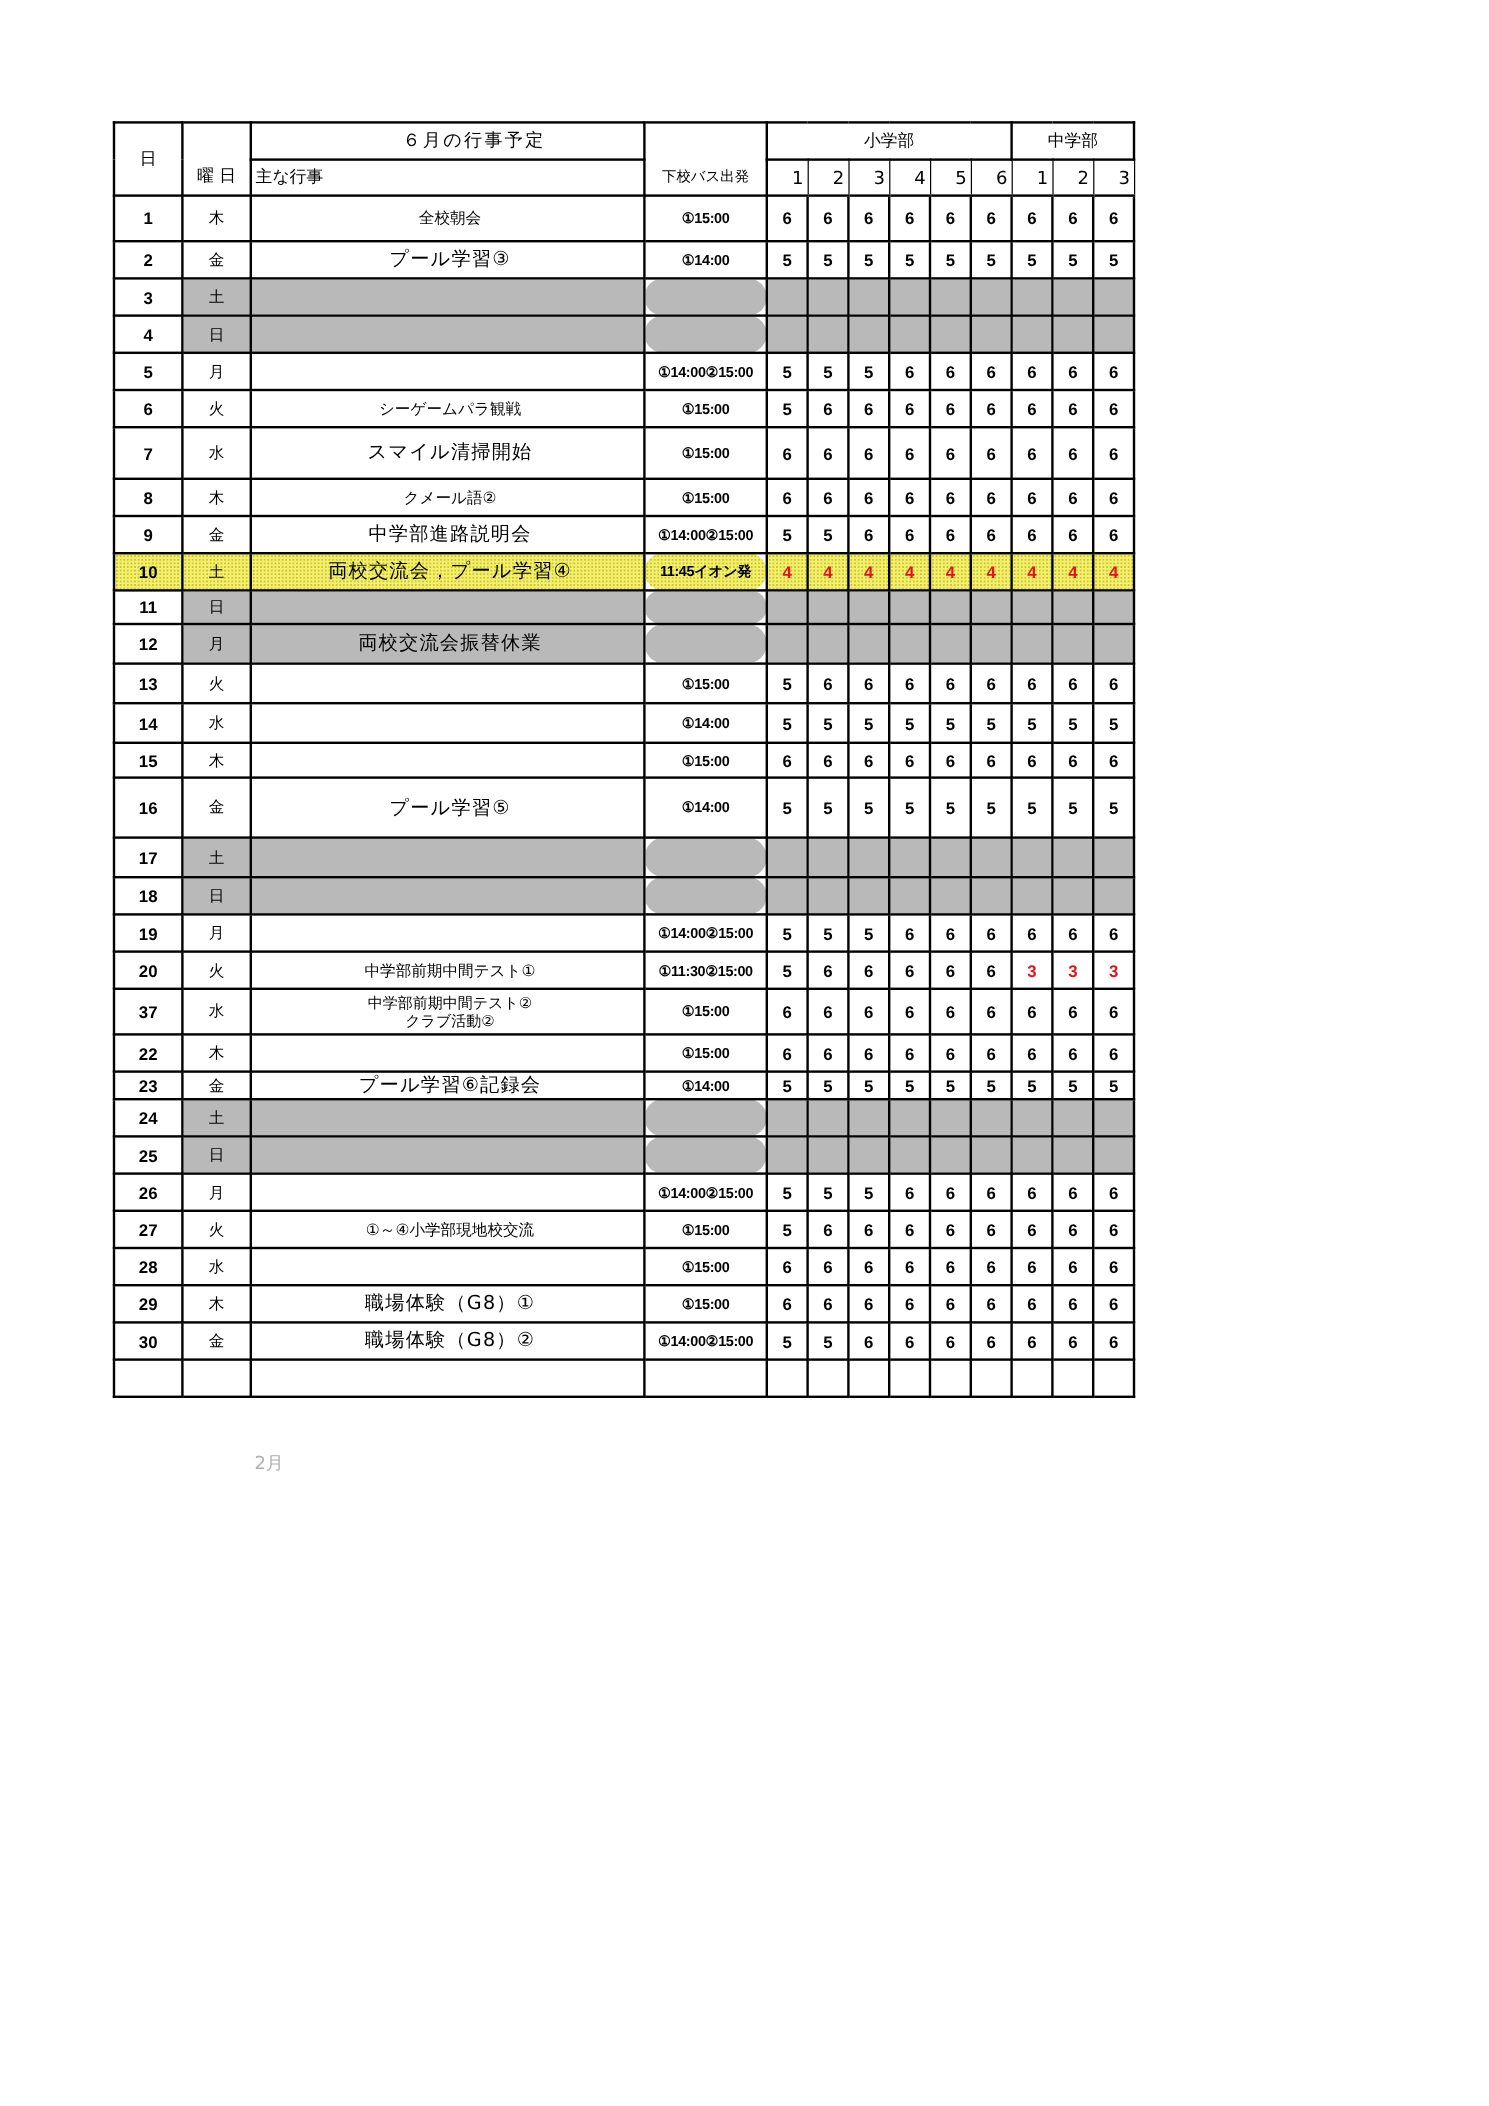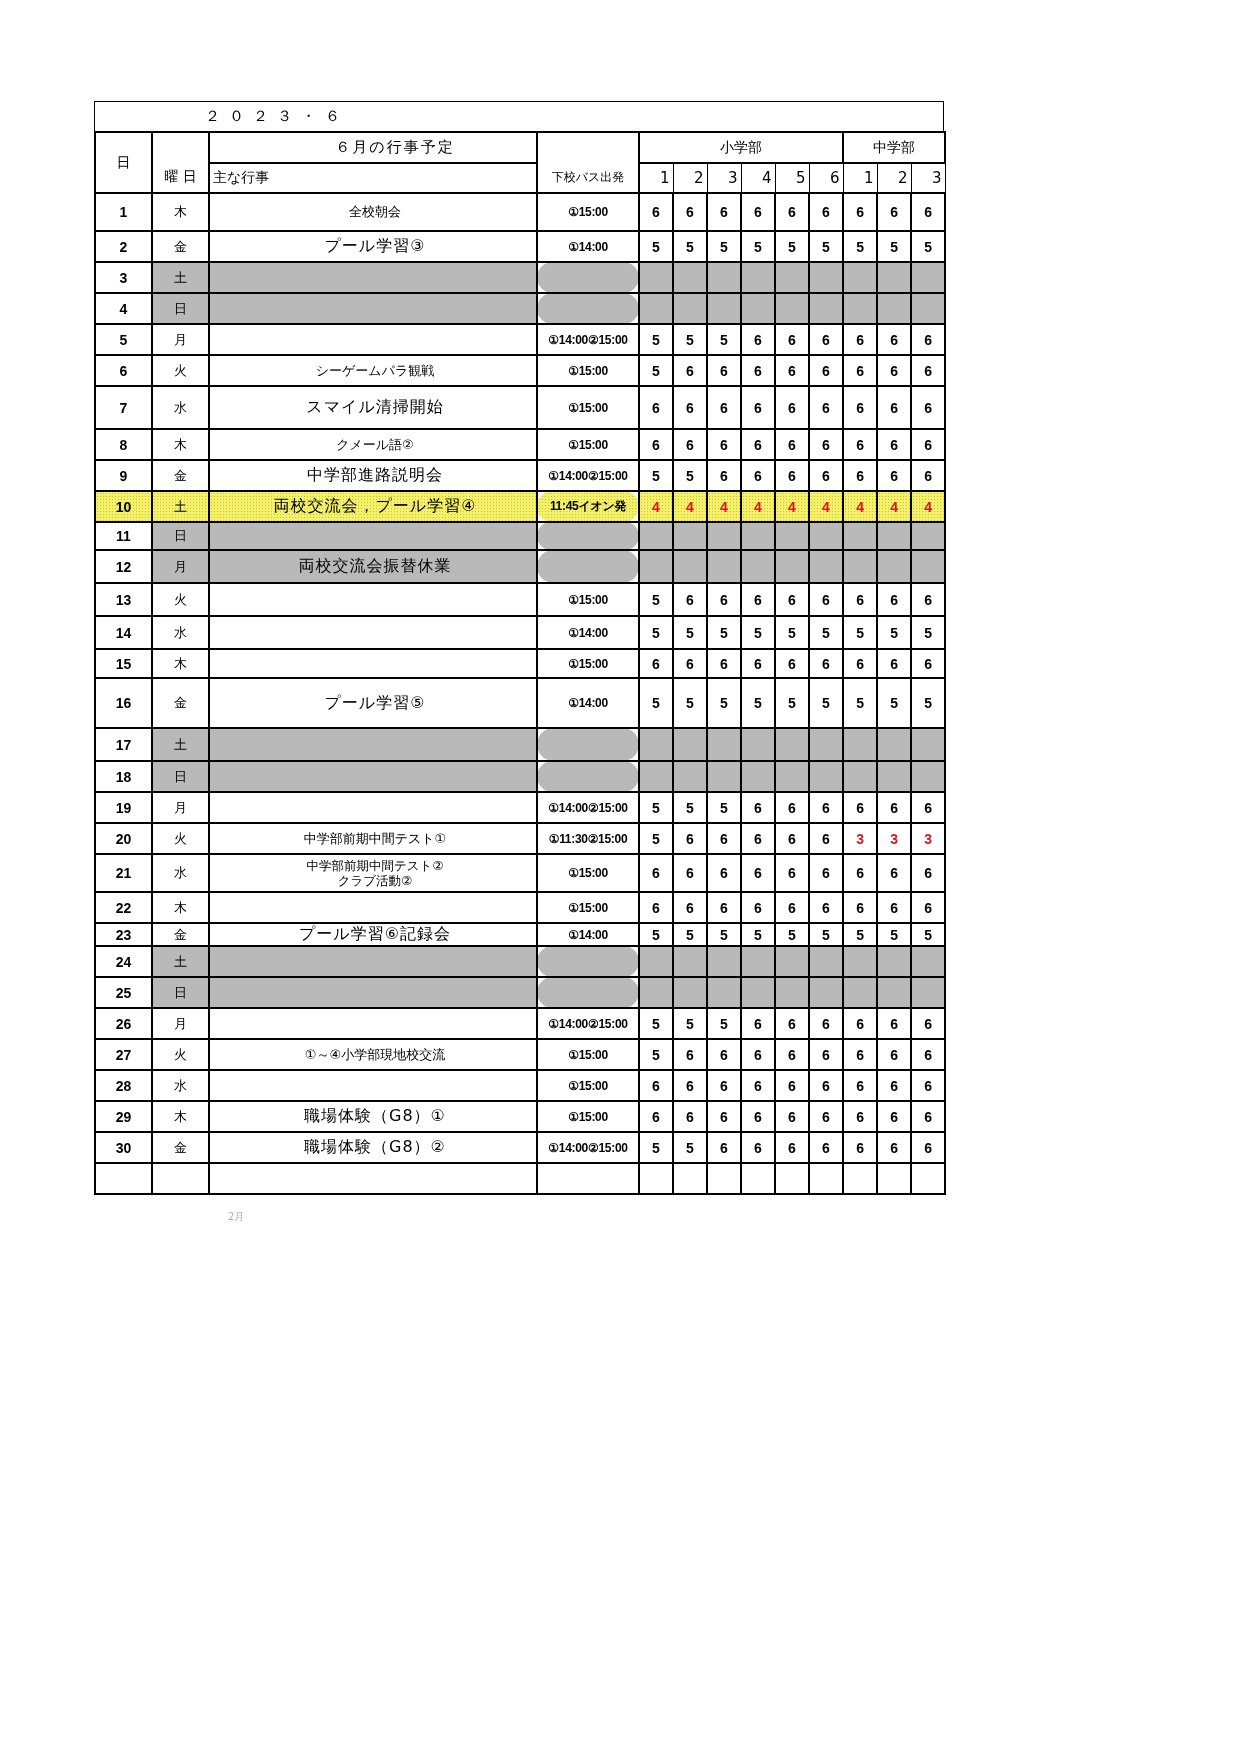--- a/index.html
+++ b/index.html
@@ -22,29 +22,26 @@
   .ev { text-align: right; padding-left: 4px !important; }
   .ev.big { font-size: 16px; letter-spacing: 1px; }
   .ev.small { font-size: 13px; }
   .ev.two { font-size: 12.5px; line-height: 15px; white-space: normal; }
   .bus { font-size: 12px; font-weight: bold; font-family: "Liberation Sans", sans-serif; letter-spacing: -0.3px; border-radius: 19px; }
   .g { font-size: 14px; font-weight: bold; font-family: "Liberation Sans", sans-serif; }
   .g.red { color: #e0141e; }
   tr.weekend td.sh { background: #b9b9b9; }
   tr.holiday td.sh { background: #b9b9b9; }
   tr.hl td.sh { background: #f4f06a; background-image: radial-gradient(#c8c43a 0.6px, transparent 0.7px); background-size: 3px 3px; }
-  .foot-note { position: absolute; left: 212px; top: 1210px; font-size: 10px; color: #b0b0b0; margin-left: 16px; }
+  .foot-note { position: absolute; left: 212px; top: 1210px; font-size: 15px; color: #b0b0b0; }
 </style>
 </head>
 <body>
 
 <div class="page">
-  <div class="title-bar">
-    <span>２０２３・６</span>
-  </div>
   <table class="sched">
     <colgroup>
       <col class="c-day">
         <col class="c-wd">
         <col class="c-ev">
         <col class="c-bus">
       <col class="c-g">
         <col class="c-g">
         <col class="c-g">
         <col class="c-g">
@@ -371,21 +368,21 @@
           <td class="g">6</td>
           <td class="g">6</td>
           <td class="g">6</td>
           <td class="g">6</td>
           <td class="g">6</td>
           <td class="g red">3</td>
           <td class="g red">3</td>
           <td class="g red">3</td>
         </tr>
         <tr class="" style="height: 38px;">
-          <td class="day">21</td>
+          <td class="day">37</td>
           <td class="wd">水</td>
           <td class="ev two">
             <div>中学部前期中間テスト②</div>
             <div>クラブ活動②</div>
           </td>
           <td class="bus">①15:00</td>
           <td class="g">6</td>
           <td class="g">6</td>
           <td class="g">6</td>
           <td class="g">6</td>

